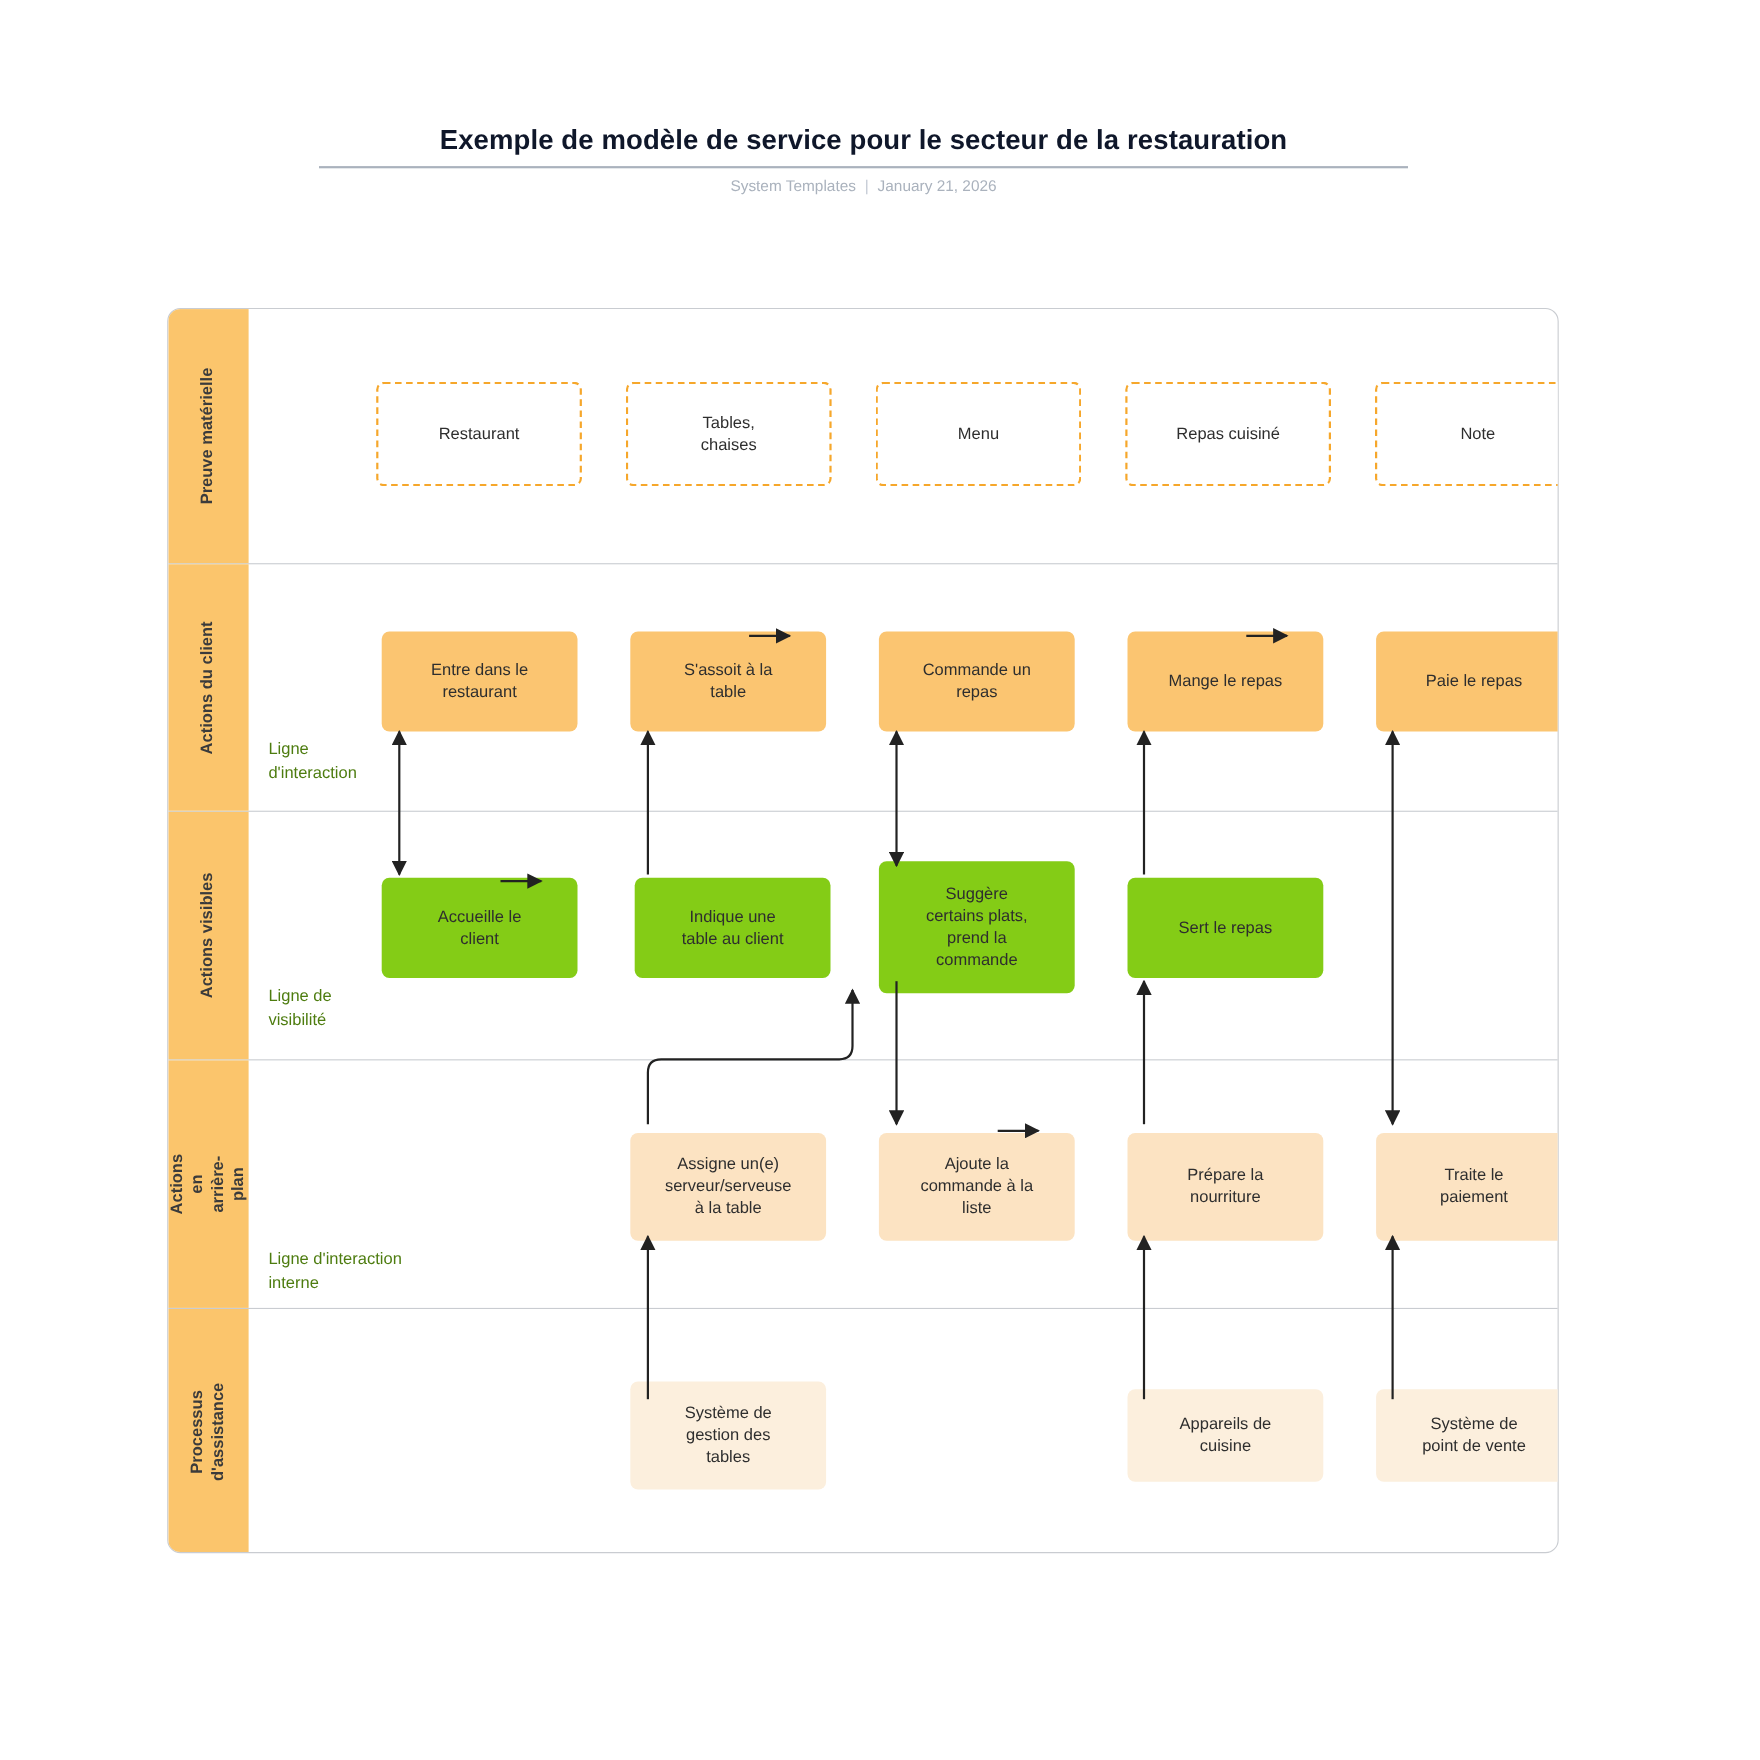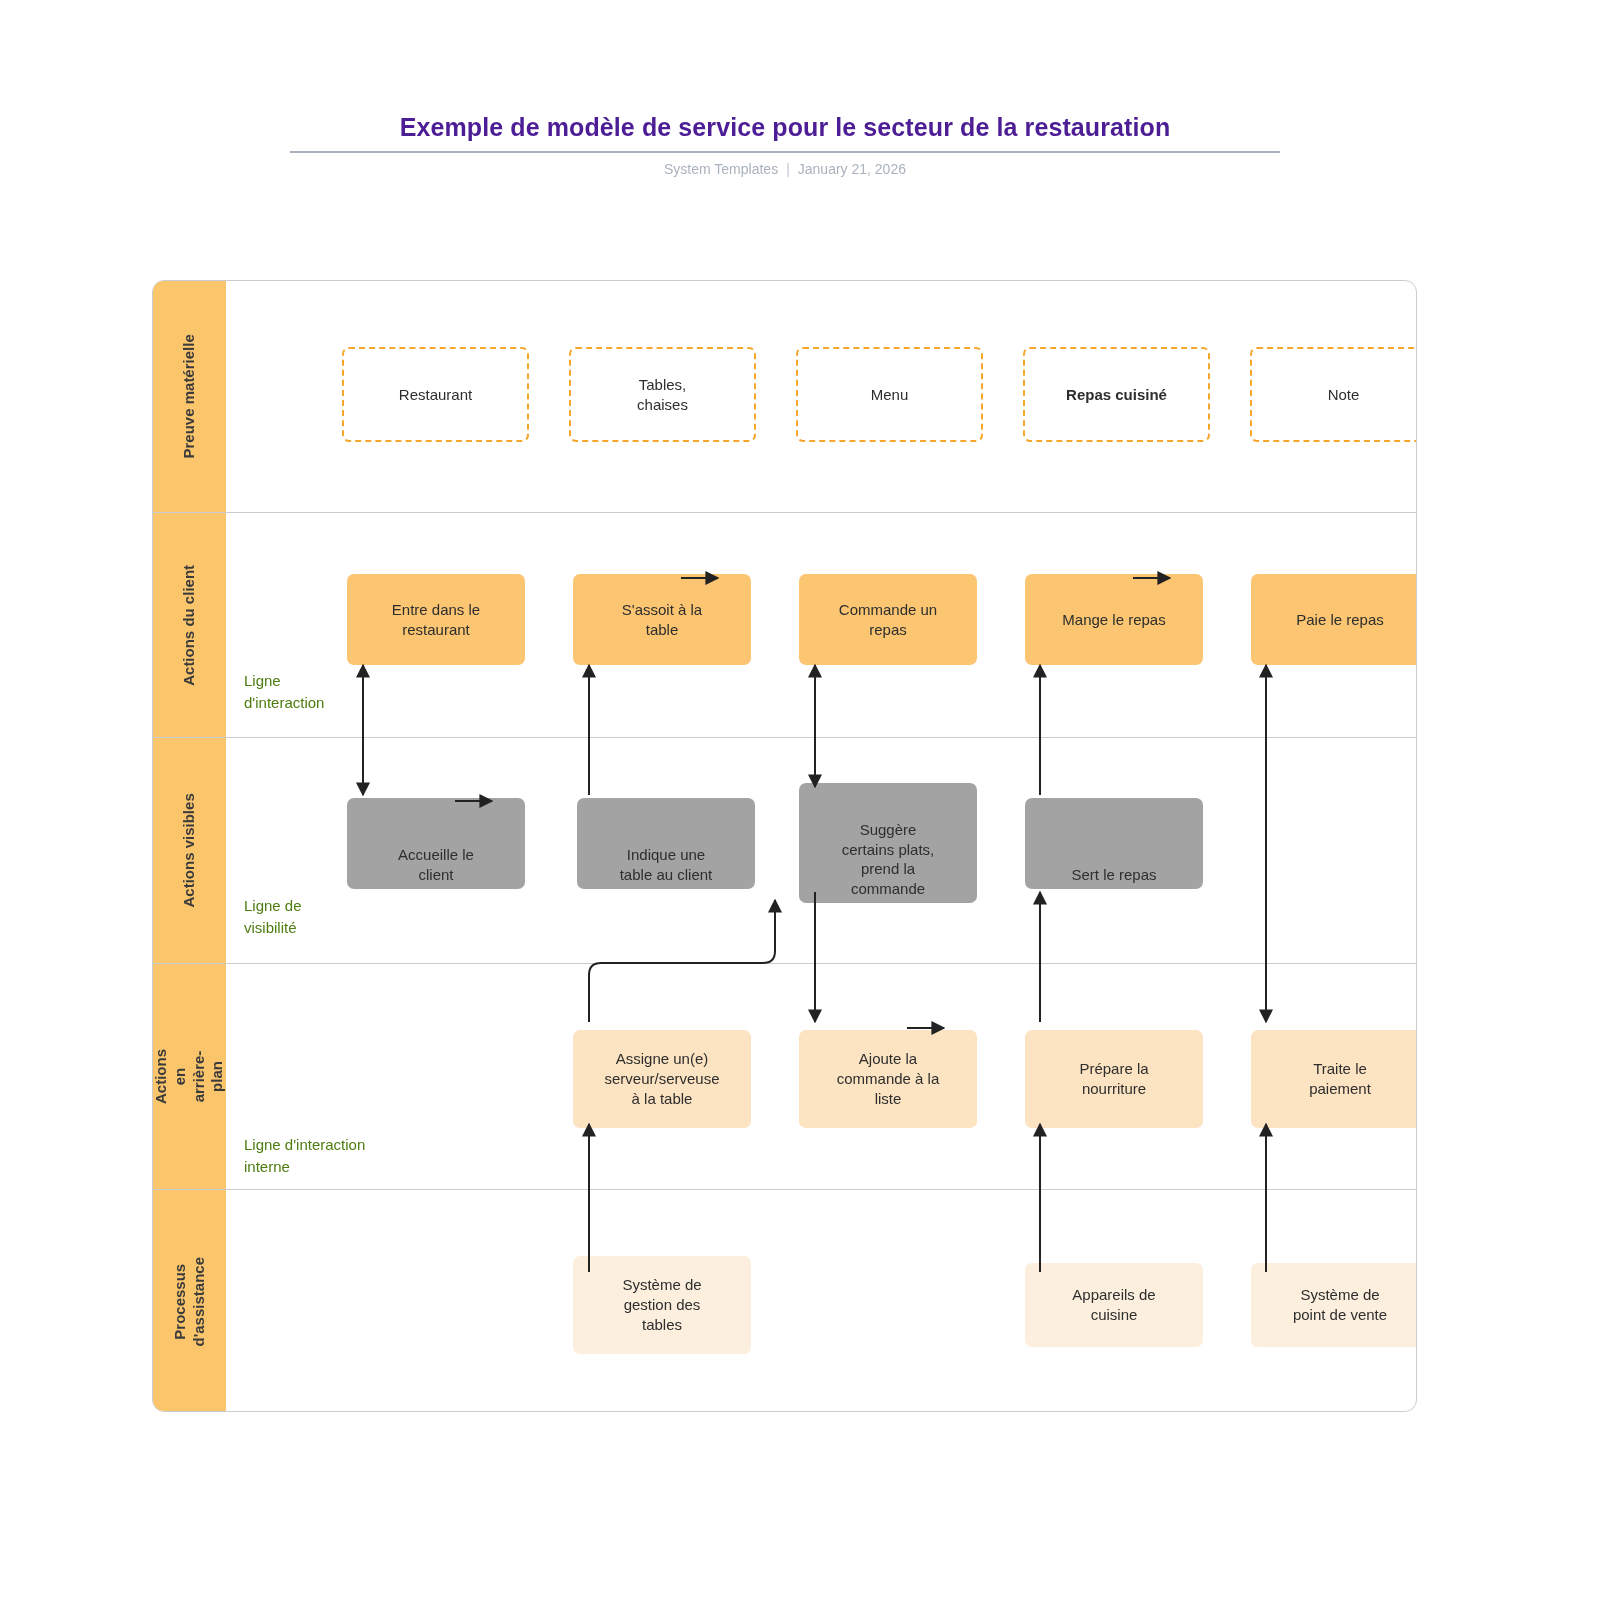--- a/index.html
+++ b/index.html
@@ -13,21 +13,21 @@
 
   
   #header { position: absolute; left: 0; top: 0; width: 1600px; height: 230px; }
   #title-rule {
     position: absolute; left: 290px; top: 151px; width: 990px; height: 2px;
     background: #aab2bd;
   }
   #page-title {
     position: absolute; left: 290px; top: 113px; width: 990px;
     text-align: center;
-    font-size: 25px; font-weight: bold; color: #4c1d95;
+    font-size: 25px; font-weight: bold; color: #0f172a;
     letter-spacing: 0.1px;
   }
   #subtitle {
     position: absolute; left: 290px; top: 161px; width: 990px;
     text-align: center;
     font-size: 14px; color: #aab2bd;
   }
   #subtitle .sep { color: #c3c9d4; margin: 0 8px; }
 
   
@@ -68,21 +68,21 @@
     text-align: center;
     font-size: 15px; color: #2e2e2e; line-height: 1.32;
     border-radius: 7px;
     padding: 4px 8px;
   }
   .node.evidence {
     background: #ffffff;
     border: 2.5px dashed #f6a72b;
   }
   .node.customer { background: #fbc571; }
-  .node.visible  { background: #a3a3a3; align-items: flex-end; }
+  .node.visible  { background: #84cc16; }
   .node.backstage{ background: #fce3c2; }
   .node.support  { background: #fcefdd; }
 
   
   .line-caption {
     position: absolute;
     font-size: 15px; color: #4d7c0f; line-height: 1.45;
     white-space: pre-line;
   }
 
@@ -114,21 +114,21 @@
       <div class="node evidence" style="left:116px; top:66px; width:187px; height:95px;">
           <span>Restaurant</span>
         </div>
       <div class="node evidence" style="left:343px; top:66px; width:187px; height:95px;">
           <span style="white-space: pre-line;">Tables,
 chaises</span>
         </div>
       <div class="node evidence" style="left:570px; top:66px; width:187px; height:95px;">
           <span>Menu</span>
         </div>
-      <div class="node evidence" style="left:797px; top:66px; width:187px; height:95px;font-weight:bold;">
+      <div class="node evidence" style="left:797px; top:66px; width:187px; height:95px;">
           <span>Repas cuisiné</span>
         </div>
       <div class="node evidence" style="left:1024px; top:66px; width:187px; height:95px;">
           <span>Note</span>
         </div>
     </div>
   </div>
 
   <div class="row" style="top:232px; height:225px;">
     <div class="row-label">

